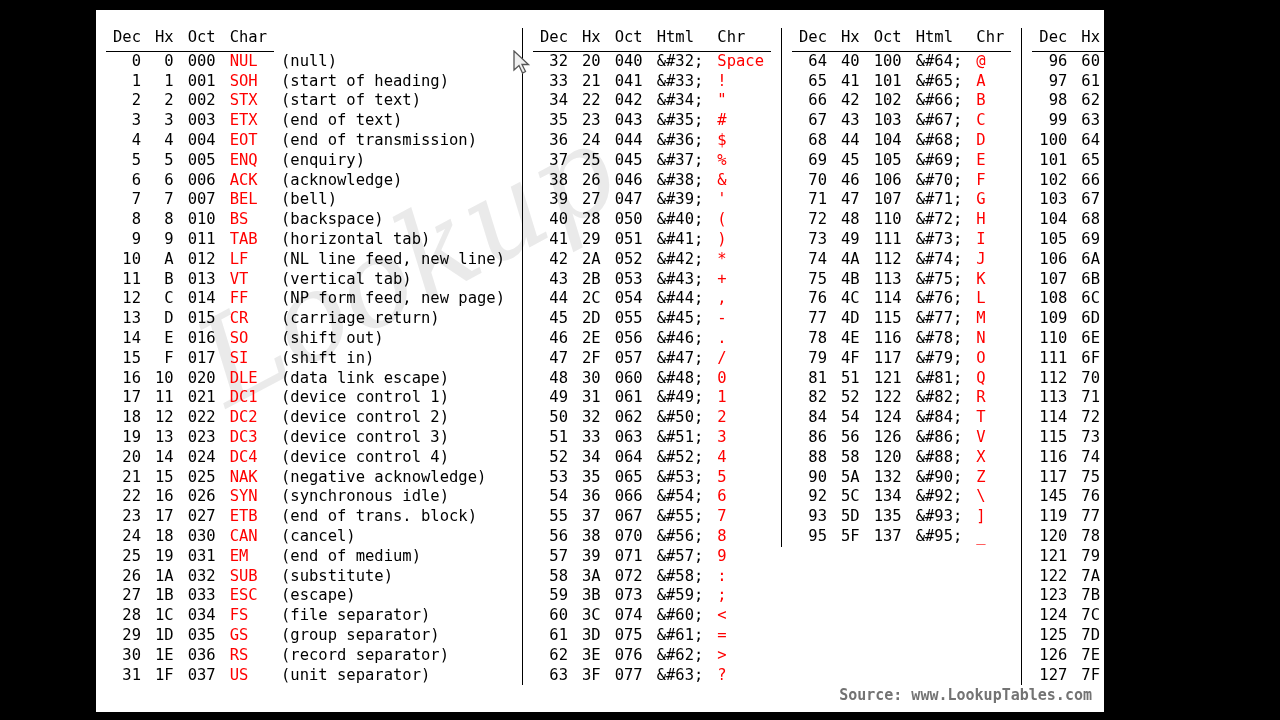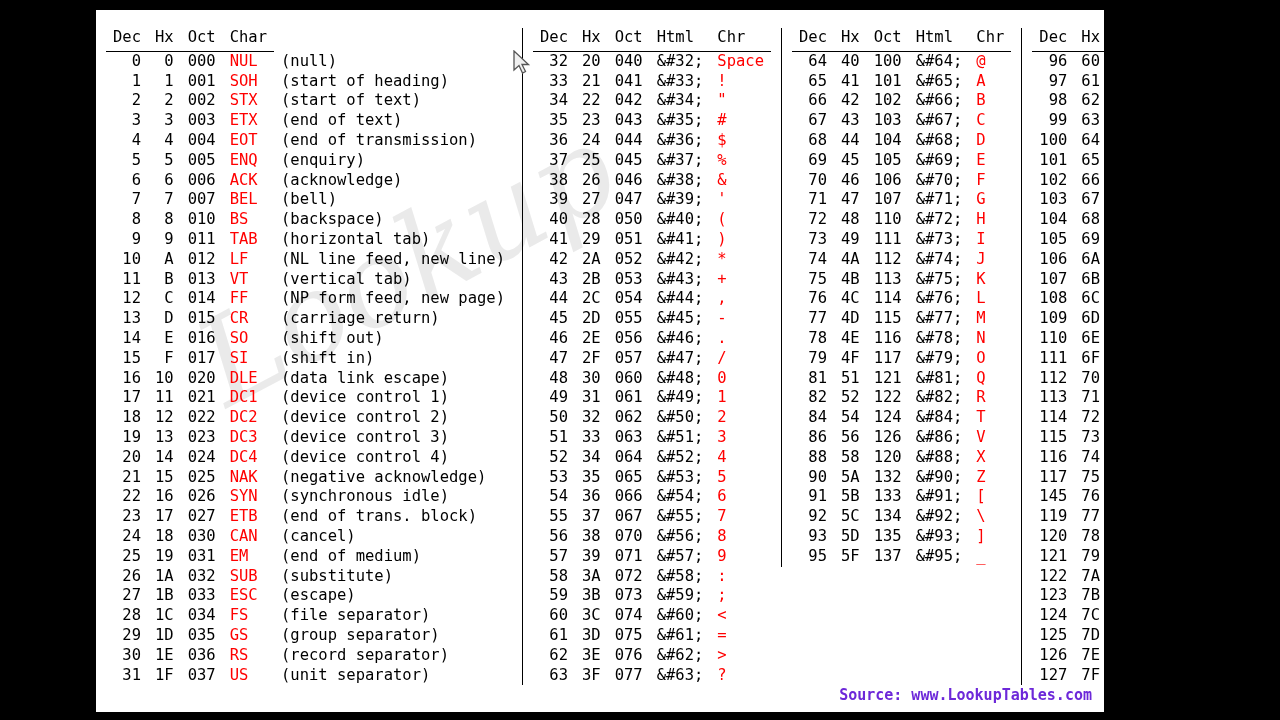--- a/index.html
+++ b/index.html
@@ -90,21 +90,21 @@
   td.desc {
     color: #000000;
   }
   .src {
     position: absolute;
     right: 12px;
     bottom: 8px;
     font-family: "DejaVu Sans Mono", monospace;
     font-size: 15px;
     font-weight: bold;
-    color: #6d28d9;
+    color: #737373;
     white-space: nowrap;
   }
   
   #cursor {
     position: absolute;
     left: 512px;
     top: 50px;
     width: 20px;
     height: 26px;
     pointer-events: none;
@@ -773,27 +773,20 @@
                 <td>120</td>
                 <td>&amp;#88;</td>
                 <td class="red">X</td>
               </tr>
               <tr>
                 <td class="num">90</td>
                 <td class="num">5A</td>
                 <td>132</td>
                 <td>&amp;#90;</td>
                 <td class="red">Z</td>
-              </tr>
-              <tr>
-                <td class="num">91</td>
-                <td class="num">5B</td>
-                <td>133</td>
-                <td>&amp;#91;</td>
-                <td class="red">[</td>
               </tr>
               <tr>
                 <td class="num">92</td>
                 <td class="num">5C</td>
                 <td>134</td>
                 <td>&amp;#92;</td>
                 <td class="red">\</td>
               </tr>
               <tr>
                 <td class="num">93</td>

